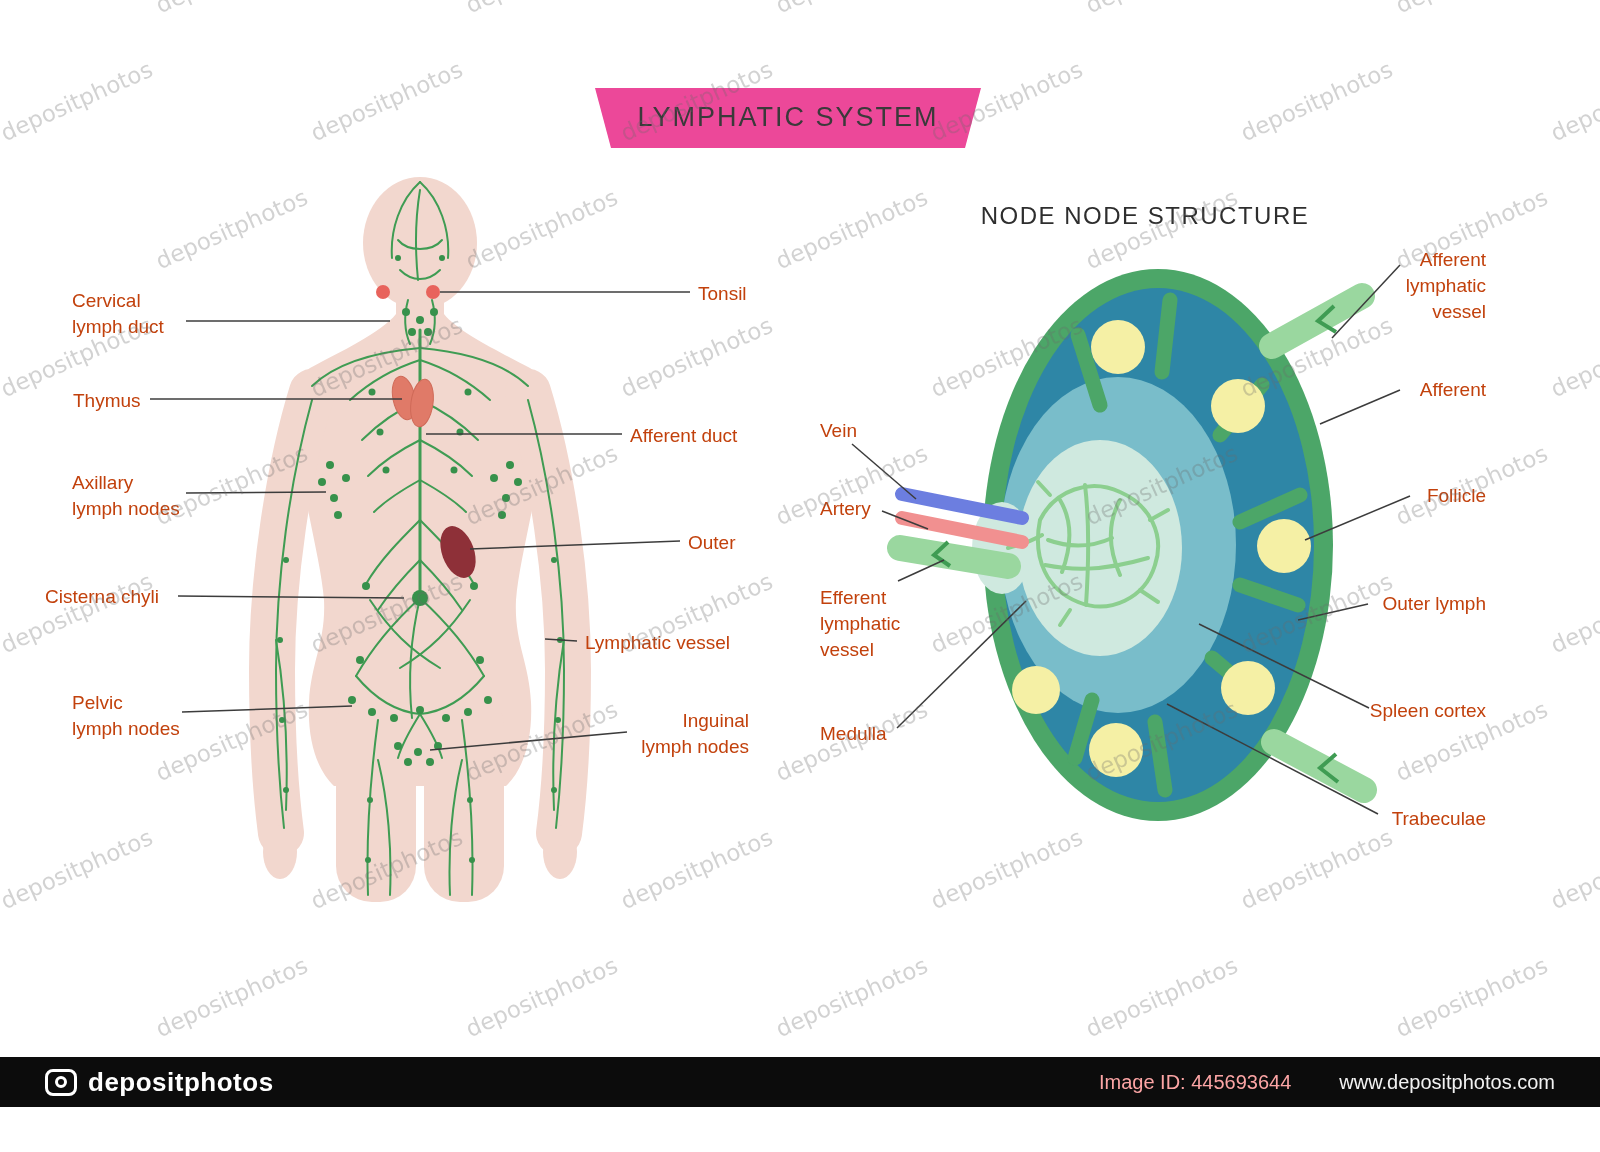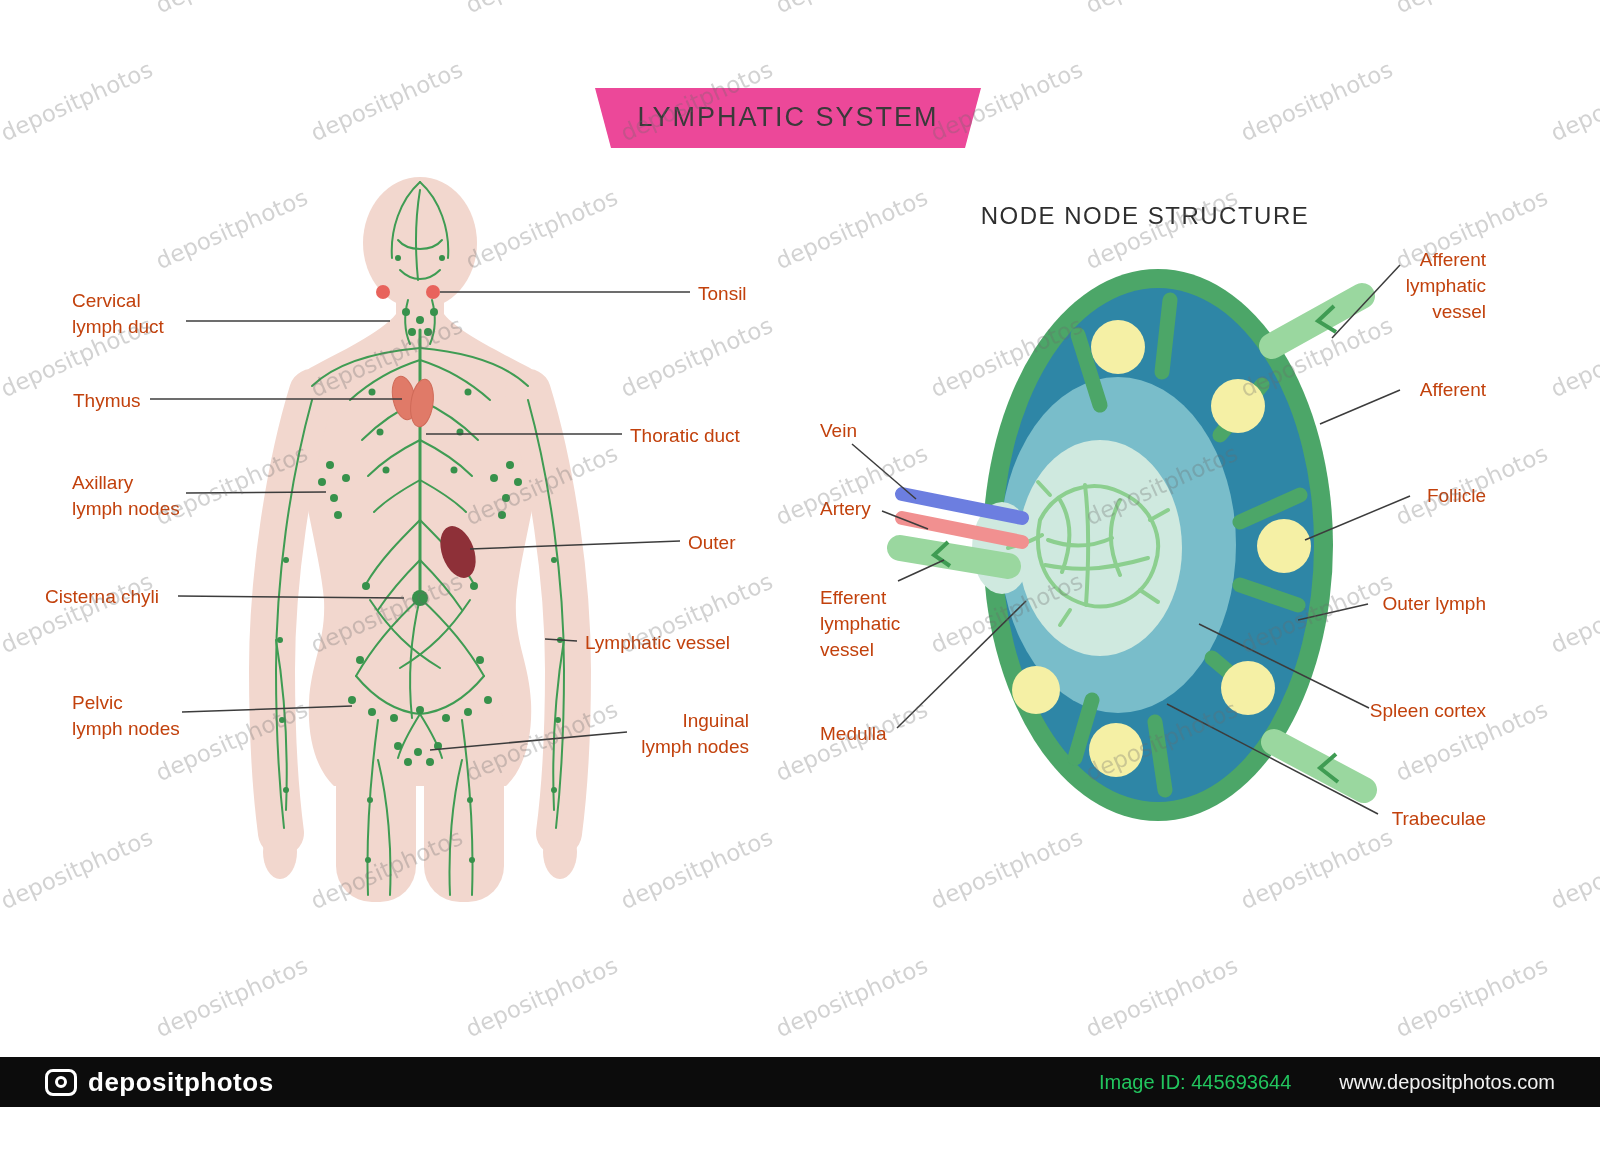--- a/index.html
+++ b/index.html
@@ -46,21 +46,21 @@
     width:32px; height:27px; border:3px solid #fff; border-radius:8px;
     position:relative; box-sizing:border-box;
   }
   .cam-lens {
     position:absolute; left:50%; top:50%; width:12px; height:12px;
     transform:translate(-50%,-50%);
     border:3px solid #fff; border-radius:50%; box-sizing:border-box;
   }
   .logo-text { color:#ffffff; font-size:26px; font-weight:600; letter-spacing:0.5px; }
   .footer-right { margin-left:auto; display:flex; align-items:center; gap:48px; }
-  .image-id { color:#22c55e; font-size:20px; }
+  .image-id { color:#fca5a5; font-size:20px; }
   .website  { color:#f2f2f2; font-size:20px; }
 </style>
 </head>
 <body>
 
 <div id="canvas">
 
   <svg id="art" width="1600" height="1152" viewBox="0 0 1600 1152">
 
     <g>
@@ -283,21 +283,21 @@
   <div class="lbl" style="left:72px; top:288px">Cervical
 lymph duct</div>
   <div class="lbl" style="left:73px; top:388px">Thymus</div>
   <div class="lbl" style="left:72px; top:470px">Axillary
 lymph nodes</div>
   <div class="lbl" style="left:45px; top:584px">Cisterna chyli</div>
   <div class="lbl" style="left:72px; top:690px">Pelvic
 lymph nodes</div>
 
   <div class="lbl" style="left:698px; top:281px">Tonsil</div>
-  <div class="lbl" style="left:630px; top:423px">Thoratic duct</div>
+  <div class="lbl" style="left:630px; top:423px">Afferent duct</div>
   <div class="lbl" style="left:688px; top:530px">Outer</div>
   <div class="lbl" style="left:585px; top:630px">Lymphatic vessel</div>
   <div class="lbl right" style="left:635px; top:708px; width:114px">Inguinal
 lymph nodes</div>
 
   <div class="lbl" style="left:820px; top:418px">Vein</div>
   <div class="lbl" style="left:820px; top:496px">Artery</div>
   <div class="lbl" style="left:820px; top:585px">Efferent
 lymphatic
 vessel</div>

